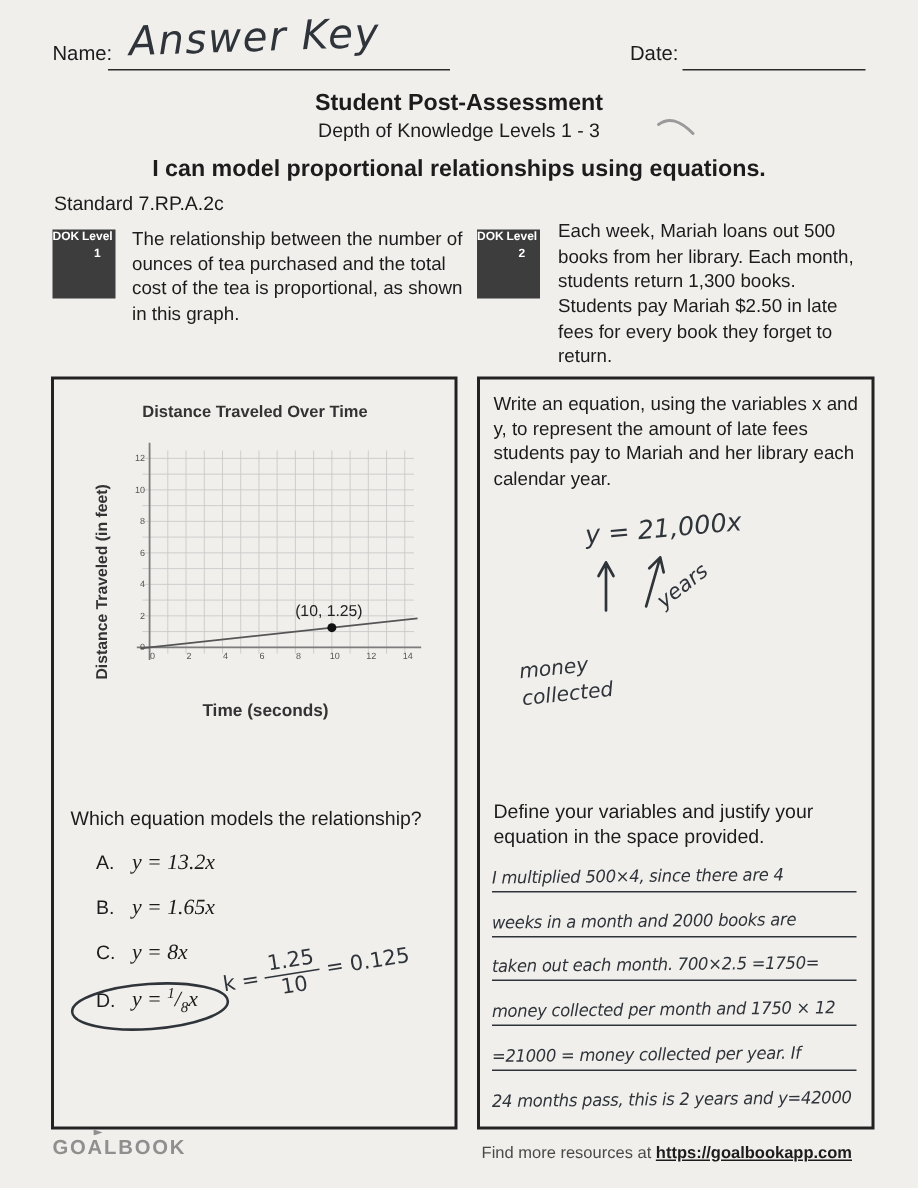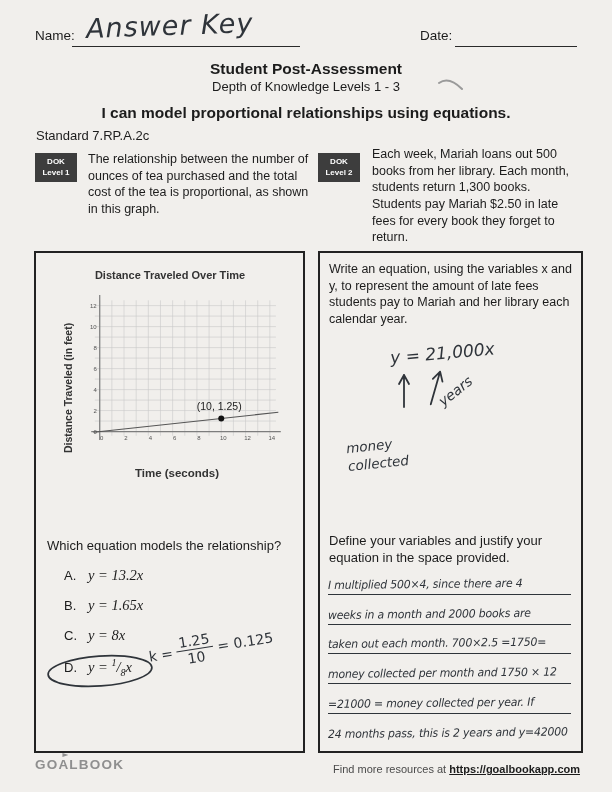--- a/index.html
+++ b/index.html
@@ -17,23 +17,23 @@
   .hand-name{position:absolute;left:86px;top:10px;font-size:27px;transform:rotate(-2deg);
              letter-spacing:1px;font-style:italic;}
   .title{position:absolute;top:60px;left:0;width:100%;text-align:center;
          font-weight:bold;font-size:15.5px;}
   .subtitle{position:absolute;top:79px;left:0;width:100%;text-align:center;font-size:13px;}
   .objective{position:absolute;top:104px;left:0;width:100%;text-align:center;
              font-weight:bold;font-size:15.5px;}
   .standard{position:absolute;top:128px;left:0;width:100%;text-align:left;font-size:13px;padding-left:36px;}
   .penmark{position:absolute;left:436px;top:76px;}
   
-  .dok-badge{position:absolute;width:42px;height:29px;background:var(--badge);color:#fff;
+  .dok-badge{position:absolute;width:42px;height:46px;background:var(--badge);color:#fff;
              font-size:8px;font-weight:bold;text-align:center;line-height:1.35;
-             display:flex;flex-direction:column;justify-content:center;}
+             display:flex;flex-direction:row;justify-content:center;}
   .dok-prompt{position:absolute;font-size:12.5px;line-height:1.33;}
   
   .panel{position:absolute;top:251px;height:498px;border:2px solid #222;background:transparent;}
   .panel-left{left:34px;width:267px;}
   .panel-right{left:318px;width:261px;}
   
   .chart-wrap{position:absolute;left:14px;top:16px;width:240px;}
   .chart-title{text-align:center;font-size:11px;font-weight:bold;color:#333;margin-bottom:2px;}
   .chart-body{position:relative;margin-left:14px;}
   .ylabel{position:absolute;left:-2px;top:170px;transform:rotate(-90deg);
@@ -68,21 +68,21 @@
   .answer-rows .row.no-line{border-bottom:none;}
   .answer-rows .row span{display:inline-block;font-size:11.4px;letter-spacing:-0.2px;
                          white-space:nowrap;transform:scaleX(0.96) rotate(-0.6deg);
                          transform-origin:left bottom;padding-bottom:2px;font-style:italic;}
   
   .logo{position:absolute;left:35px;top:757px;font-size:13.5px;letter-spacing:1.2px;
         color:var(--logo);font-weight:bold;}
   .logo .a-flag{position:relative;}
   .logo .a-flag::before{content:"";position:absolute;left:4px;top:-4px;width:6px;height:4px;
         background:var(--logo);clip-path:polygon(0 0,100% 50%,0 100%);}
-  .resources{position:absolute;right:32px;top:763px;font-size:11px;color:#4a4a4a;}
+  .resources{position:absolute;right:44px;top:763px;font-size:11px;color:#4a4a4a;}
   .resources .link{font-weight:bold;color:#1c1c1c;text-decoration:underline;}
 </style>
 </head>
 <body>
 
 <div class="page">
 
   <span class="lbl" style="left:35px;top:28px">Name:</span>
   <span class="fill-line" style="left:72px;top:46px;width:228px"></span>
   <span class="hand hand-name">Answer Key</span>

